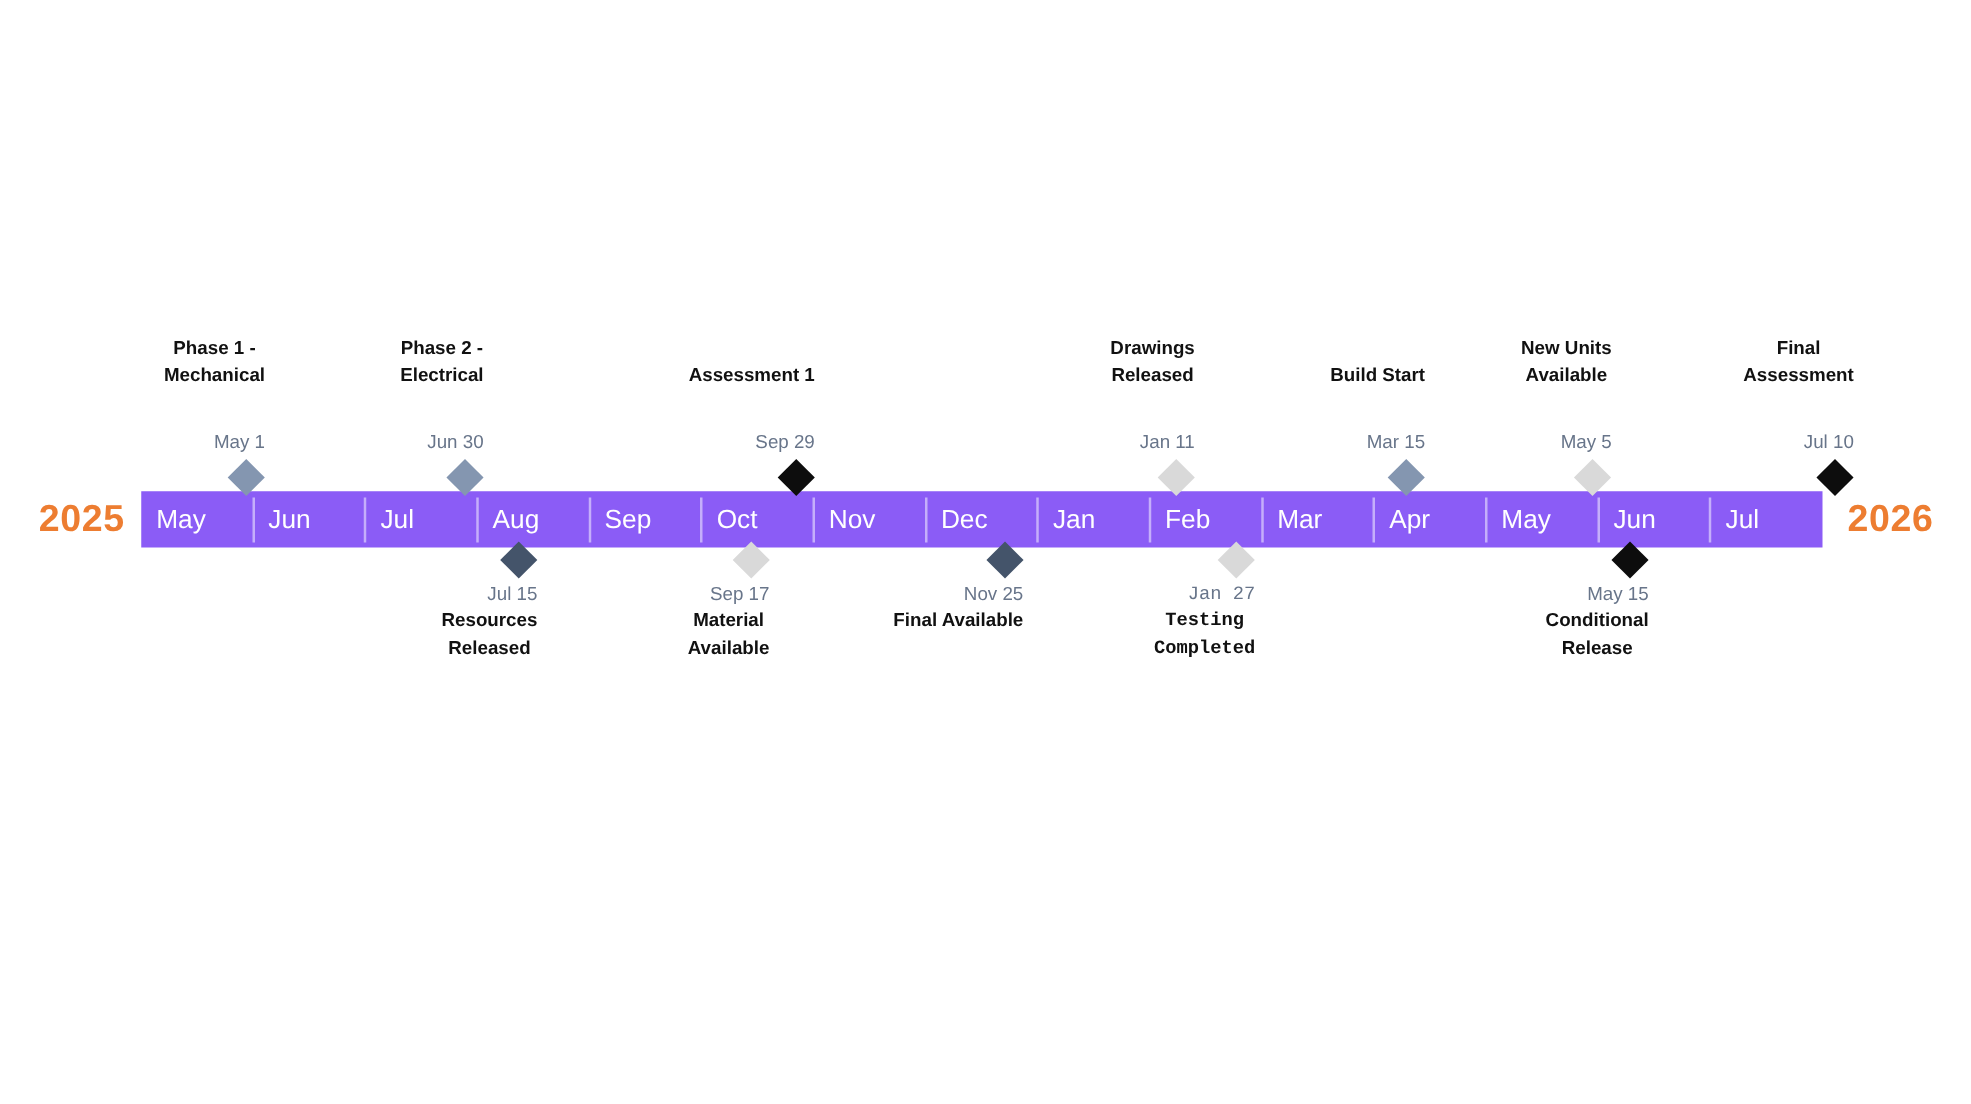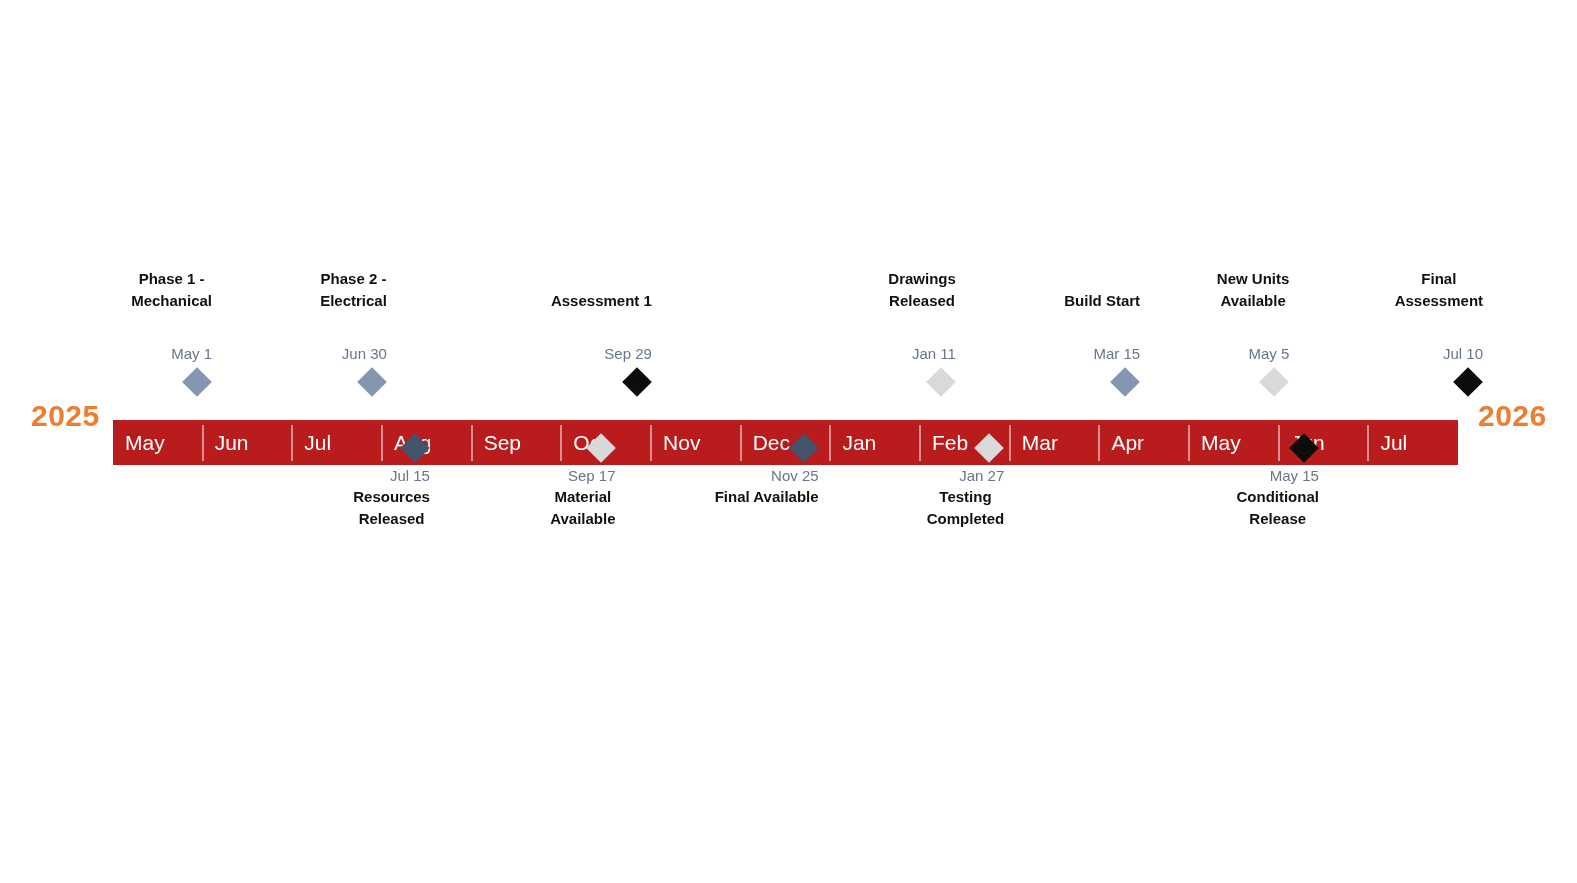--- a/index.html
+++ b/index.html
@@ -1,21 +1,21 @@
 <!DOCTYPE html>
 <html><head>
 <meta charset="utf-8">
 <style>
   html,body { margin:0; padding:0; background:#ffffff; }
   body { width:1577px; height:883px; font-family:"Liberation Sans", sans-serif; }
   .stage { position:relative; width:1577px; height:883px; background:#ffffff; overflow:hidden; }
 
   
   .bar { position:absolute; left:113px; top:393px; width:1345px; height:45px;
-         background:#b91c1c; display:flex;margin-top:27px; }
+         background:#8b5cf6; display:flex; }
   .month { flex:1 1 0; position:relative; display:flex; align-items:center; min-width:0; }
   .month + .month::before { content:""; position:absolute; left:-1px; top:5px; bottom:4px;
          width:2px; background:rgba(255,255,255,0.5); }
   .month-label { color:#ffffff; font-size:21px; padding-left:12px; white-space:nowrap; }
 
   
   .year { position:absolute; top:399px; color:#ED7D31; font-weight:bold; font-size:30px;
           line-height:34px; letter-spacing:0.5px; }
   .year-left  { left:31px; }
   .year-right { left:1478px; }
@@ -150,21 +150,21 @@
       <div class="milestone above" style="left: 860.82px;">
         <div>
           <div class="m-title">Drawings</div>
           <div class="m-title">Released</div>
         </div>
         <div class="m-date">Jan 11</div>
         <div class="diamond-wrap">
           <div class="diamond" style="background: rgb(217, 217, 217);"></div>
         </div>
       </div>
-      <div class="milestone below" style="left: 909.24px;">
+      <div class="milestone below" style="left: 909.24px; font-family: Liberation Mono, monospace;">
         <div class="diamond-wrap">
           <div class="diamond" style="background: rgb(217, 217, 217);"></div>
         </div>
         <div class="m-date">Jan 27</div>
         <div>
           <div class="m-title">Testing</div>
           <div class="m-title">Completed</div>
         </div>
       </div>
       <div class="milestone above" style="left: 1045.09px;">

